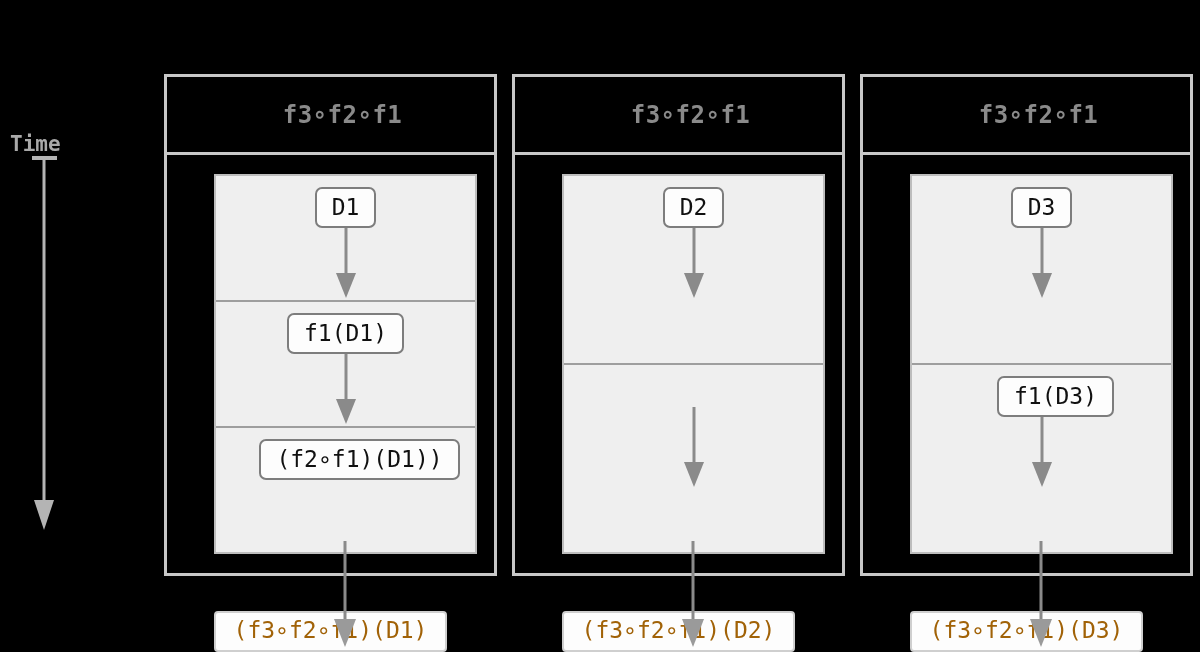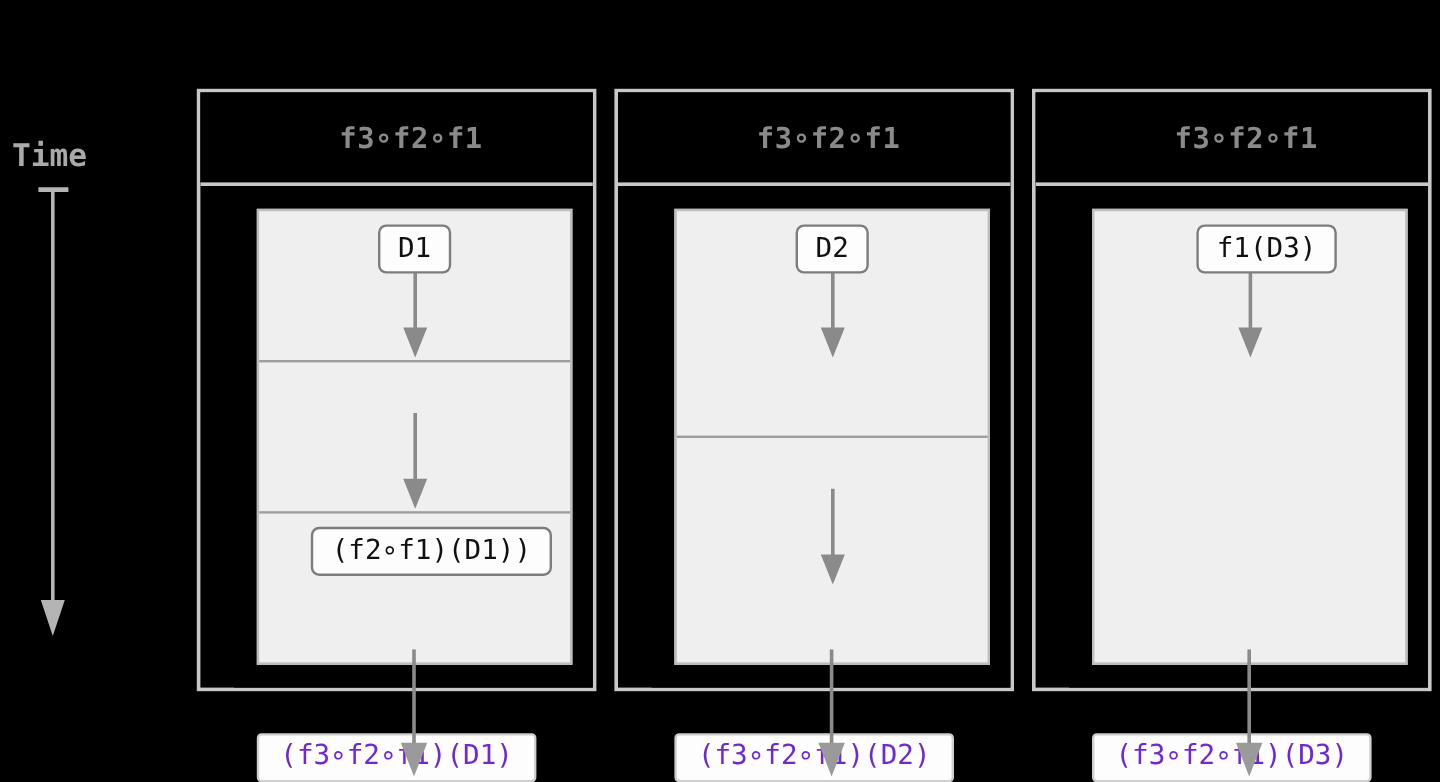--- a/index.html
+++ b/index.html
@@ -10,23 +10,23 @@
   body {
     width: 1200px;
     height: 652px;
     position: relative;
     overflow: hidden;
     font-family: "DejaVu Sans Mono", monospace;
   }
   .time-label {
     position: absolute;
     left: 10px;
-    top: 115px;
-    font-family: "DejaVu Sans Mono", monospace;
-    font-size: 26px;
+    top: 132px;
+    font-family: "DejaVu Sans Mono", monospace;
+    font-size: 21px;
     font-weight: bold;
     color: #a9a9a9;
     letter-spacing: 0px;
     white-space: nowrap;
   }
   .time-arrow {
     position: absolute;
     left: 26px;
     top: 152px;
     width: 38px;
@@ -161,21 +161,21 @@
     display: flex;
     justify-content: center;
   }
   .output-box {
     background: #fdfdfd;
     border: 2px solid #cfcfcf;
     border-radius: 4px;
     padding: 4px 18px 5px 18px;
     font-family: "DejaVu Sans Mono", monospace;
     font-size: 23px;
-    color: #6d28d9;
+    color: #a16207;
     white-space: nowrap;
     line-height: 1.15;
   }
 </style>
 </head>
 <body>
 
 <div class="time-label">Time</div>
 
 <svg class="time-arrow" viewBox="0 0 38 380" xmlns="http://www.w3.org/2000/svg">
@@ -193,20 +193,21 @@
 
         <div class="lane">
           <div class="node-box">D1</div>
           <svg class="lane-arrow" viewBox="0 0 26 82" xmlns="http://www.w3.org/2000/svg">
             <line x1="13" y1="0" x2="13" y2="58" stroke="#8a8a8a" stroke-width="3"></line>
             <polygon points="3,55 23,55 13,80" fill="#8a8a8a"></polygon>
           </svg>
         </div>
 
         <div class="lane">
+          <div class="node-box">f1(D1)</div>
           <svg class="lane-arrow" viewBox="0 0 26 82" xmlns="http://www.w3.org/2000/svg">
             <line x1="13" y1="0" x2="13" y2="58" stroke="#8a8a8a" stroke-width="3"></line>
             <polygon points="3,55 23,55 13,80" fill="#8a8a8a"></polygon>
           </svg>
         </div>
 
         <div class="lane">
           <div class="node-box">(f2∘f1)(D1))</div>
         </div>
 
@@ -245,20 +246,27 @@
         <polygon points="2,78 24,78 13,106" fill="#9a9a9a"></polygon>
       </svg>
     </div>
   </div>
 
   <div class="panel">
     <div class="panel-title">f3∘f2∘f1</div>
     <div class="panel-body">
       <div class="lanes">
 
+        <div class="lane">
+          <div class="node-box">D3</div>
+          <svg class="lane-arrow" viewBox="0 0 26 82" xmlns="http://www.w3.org/2000/svg">
+            <line x1="13" y1="0" x2="13" y2="58" stroke="#8a8a8a" stroke-width="3"></line>
+            <polygon points="3,55 23,55 13,80" fill="#8a8a8a"></polygon>
+          </svg>
+        </div>
 
         <div class="lane">
           <div class="node-box">f1(D3)</div>
           <svg class="lane-arrow" viewBox="0 0 26 82" xmlns="http://www.w3.org/2000/svg">
             <line x1="13" y1="0" x2="13" y2="58" stroke="#8a8a8a" stroke-width="3"></line>
             <polygon points="3,55 23,55 13,80" fill="#8a8a8a"></polygon>
           </svg>
         </div>
 
 

